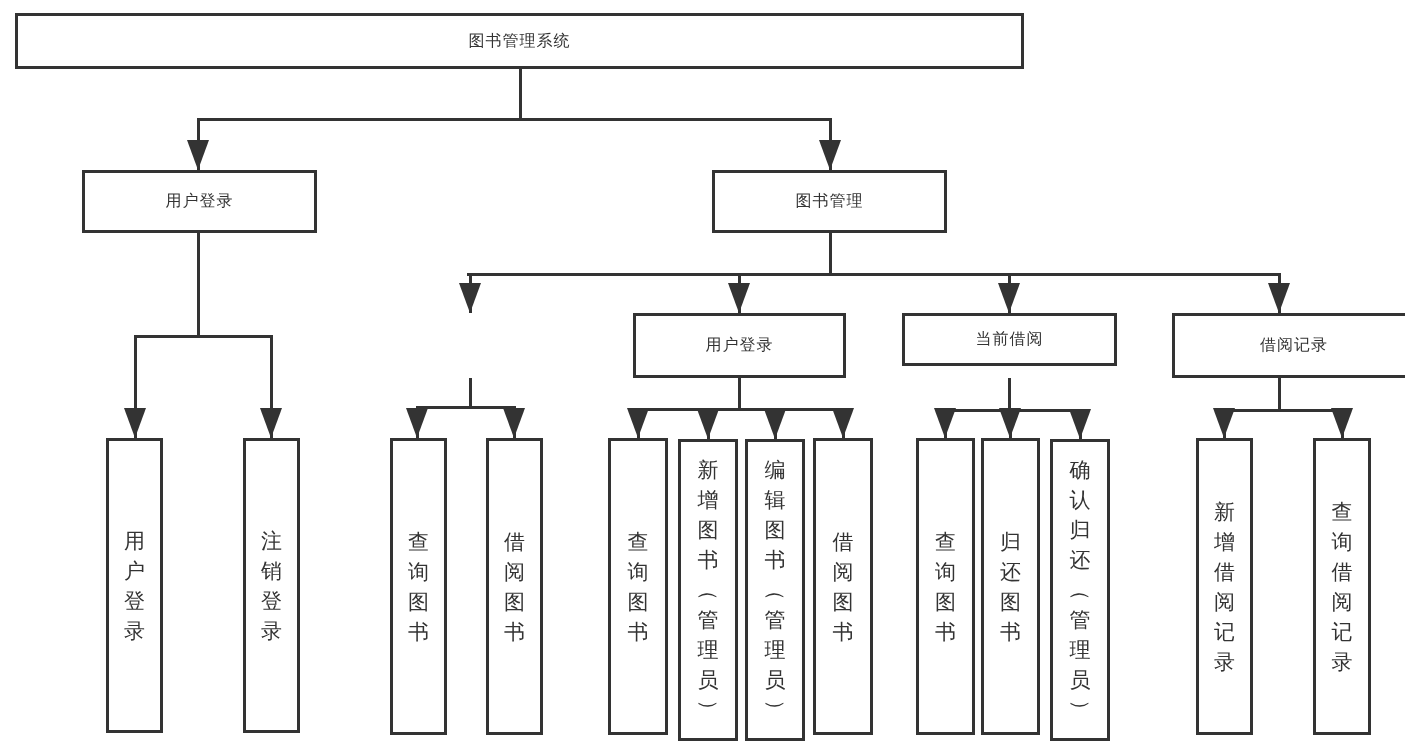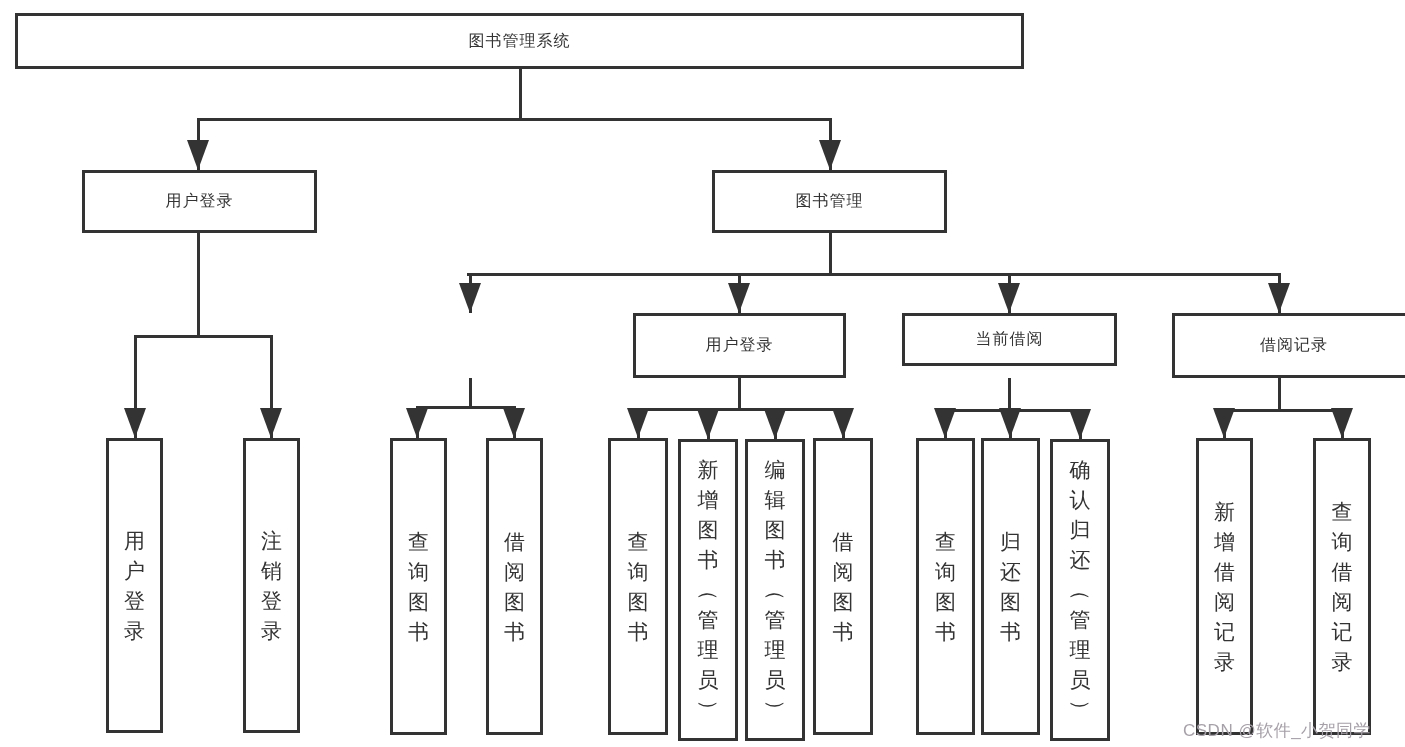--- a/index.html
+++ b/index.html
@@ -208,14 +208,13 @@
     </div>
   <div class="box v" style="left:1313px;top:438px;width:58px;height:297px">
       <span class="vchar">查</span>
       <span class="vchar">询</span>
       <span class="vchar">借</span>
       <span class="vchar">阅</span>
       <span class="vchar">记</span>
       <span class="vchar">录</span>
     </div>
 
-  <div class="watermark" style="left:1183px;top:719px">CSDN @软件_小贺同学</div>
 </div>
 
 </body></html>

